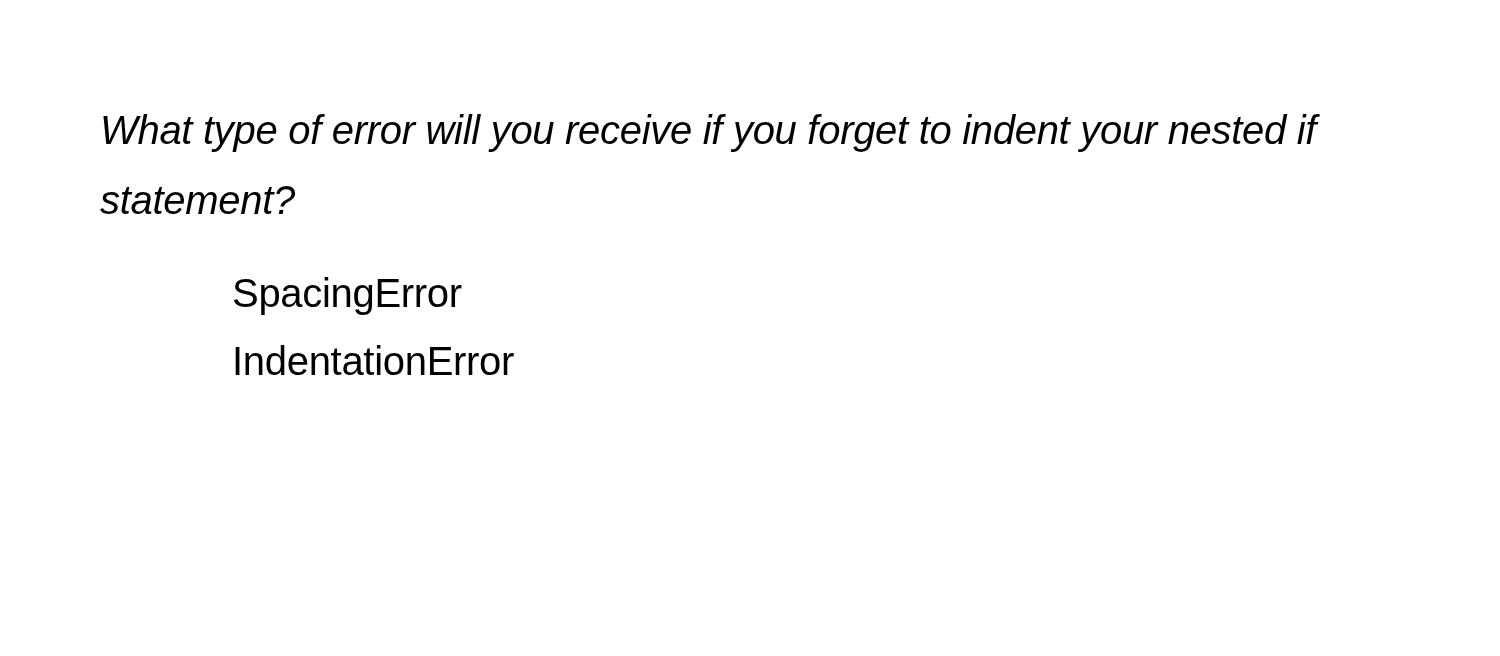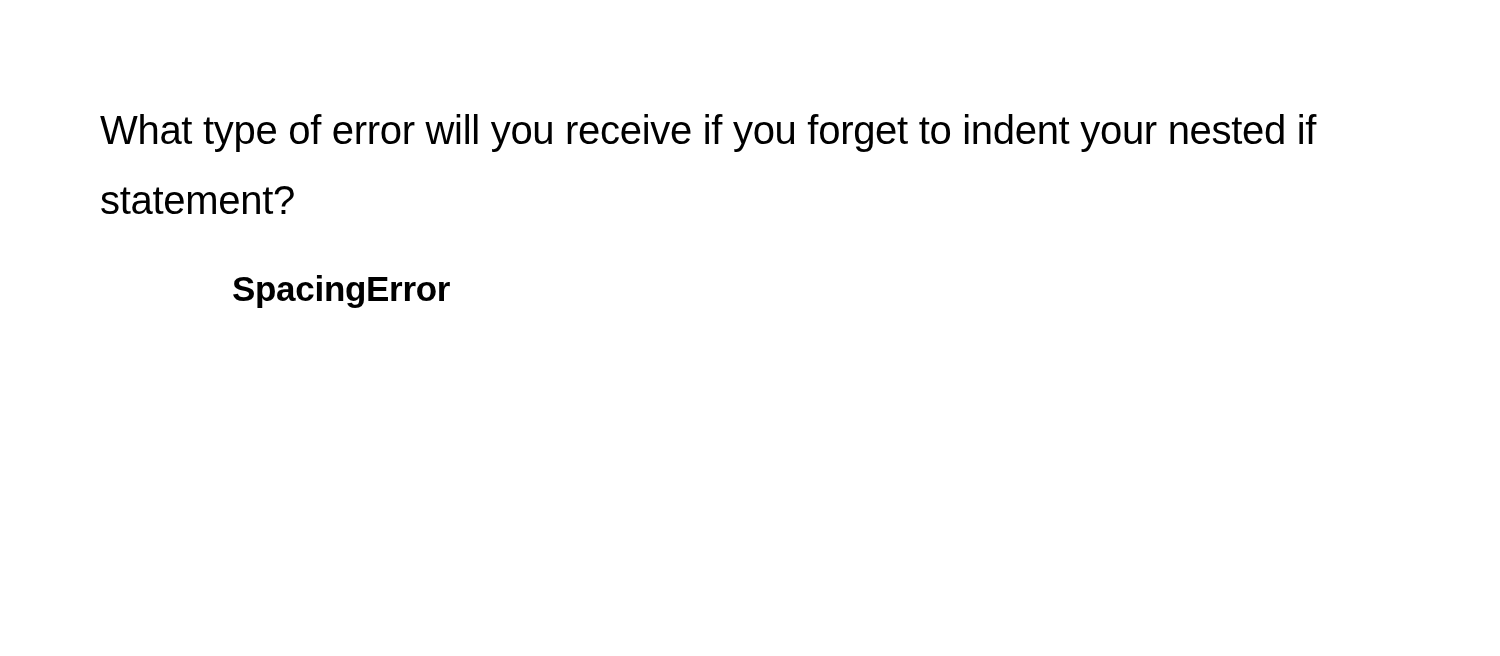--- a/index.html
+++ b/index.html
@@ -13,34 +13,36 @@
       width: 1500px;
       height: 656px;
       padding: 95px 100px 0 100px;
     }
     .question-text {
       font-size: 40px;
       line-height: 1.75;
       color: #000000;
       font-weight: 400;
       letter-spacing: -0.3px;
+      font-style: italic;
     }
     .options {
       margin-top: 25px;
       padding-left: 132px;
     }
     .option-item {
-      font-size: 35px;
+      font-size: 40px;
       line-height: 1.65;
       color: #000000;
-      font-weight: 700;
+      font-weight: 400;
       letter-spacing: -0.3px;
       margin-bottom: 2px;
     }
   </style>
 </head>
 <body>
 
 <div class="question-text">What type of error will you receive if you forget to indent your nested if statement?</div>
 
 <div class="options">
   <div class="option-item">SpacingError</div>
+  <div class="option-item">IndentationError</div>
 </div>
 
 </body></html>

